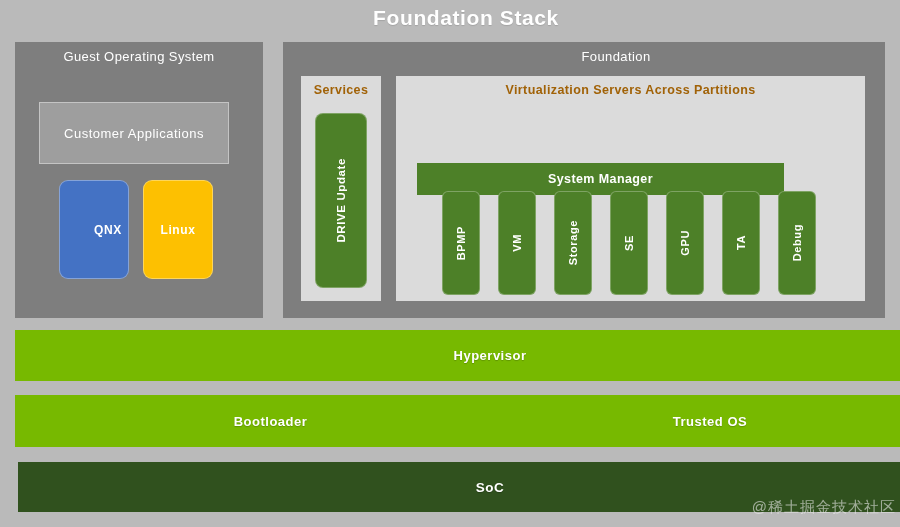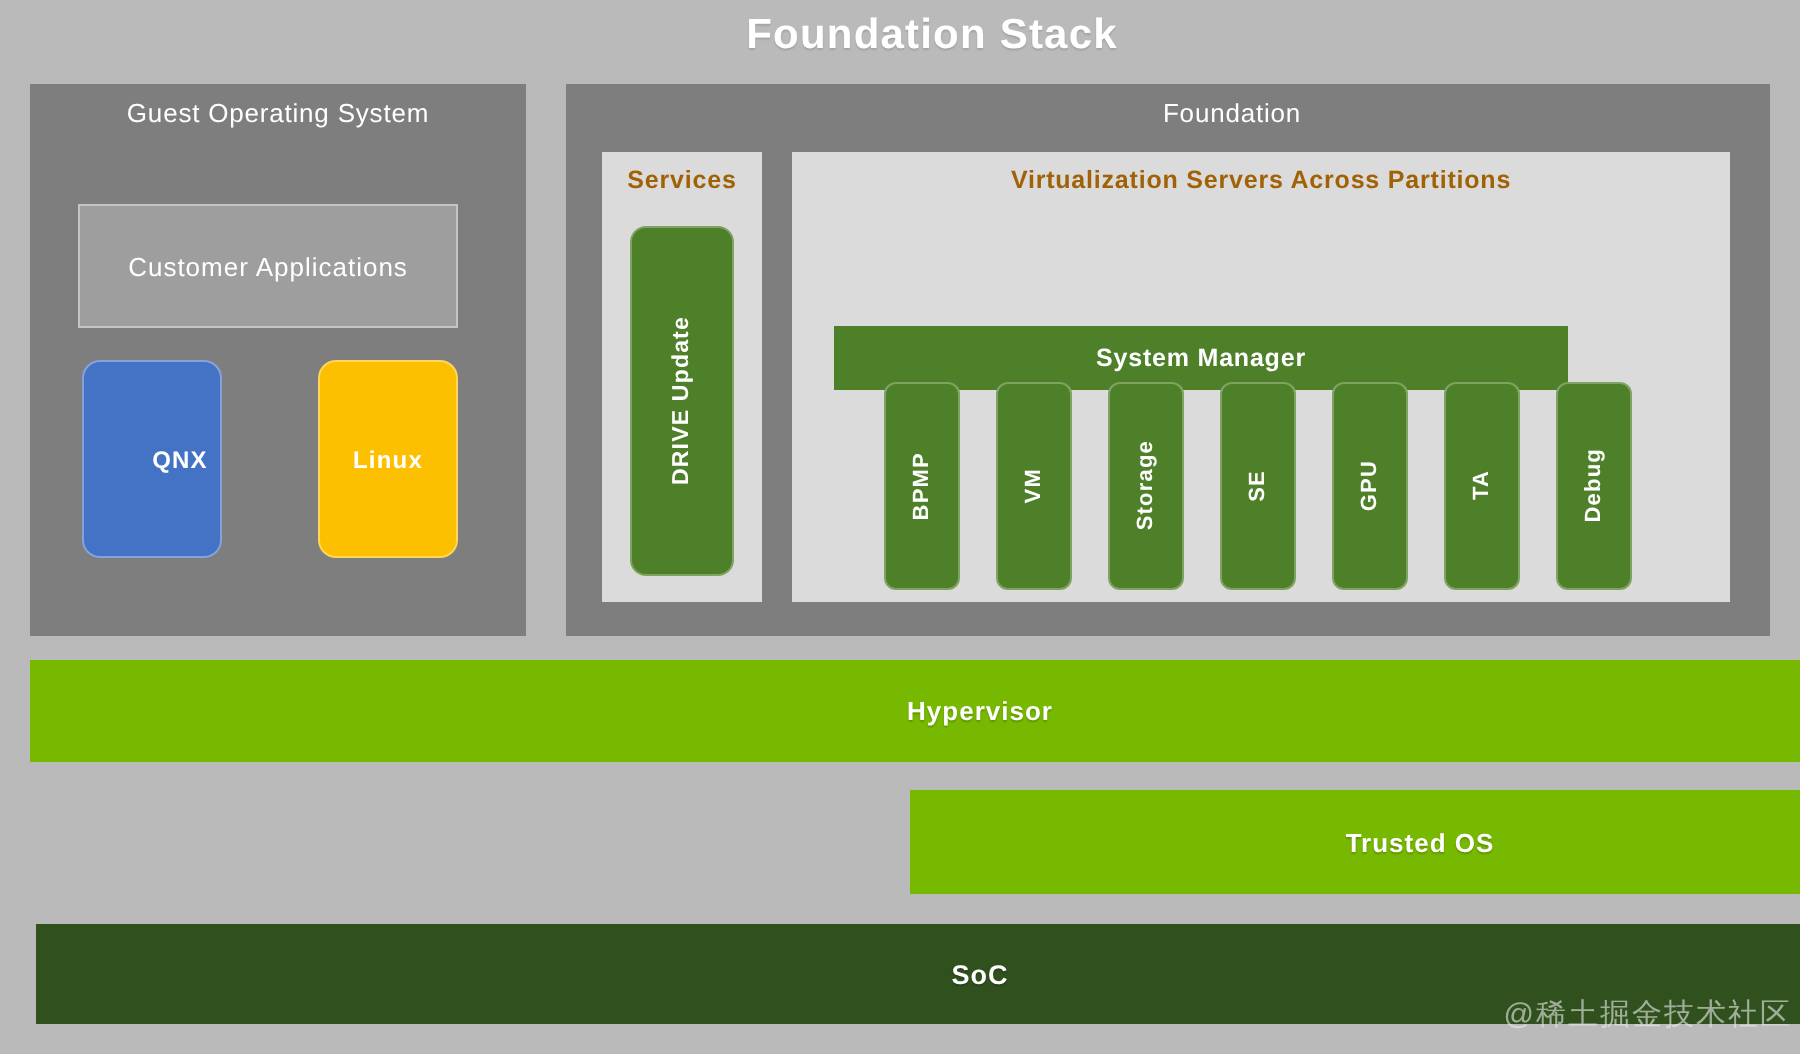--- a/index.html
+++ b/index.html
@@ -25,22 +25,22 @@
     background:#9e9e9e;border:1px solid #c4c4c4;box-sizing:border-box;
     display:flex;align-items:center;justify-content:center;
     color:#fff;font-size:13px;letter-spacing:.5px;
   }
   .os-box{
     position:absolute;top:138px;width:70px;height:99px;border-radius:9px;
     display:flex;align-items:center;justify-content:center;
     color:#fff;font-size:12px;font-weight:bold;letter-spacing:.6px;
     border:1px solid rgba(255,255,255,.35);box-sizing:border-box;
   }
-  .os-box.qnx{left:26px;background:#4472c4;padding-left:28px;}
-  .os-box.linux{left:128px;background:#fdc001;margin-left:16px;}
+  .os-box.qnx{left:44px;background:#4472c4;padding-left:28px;}
+  .os-box.linux{left:128px;background:#fdc001;}
   .subpanel{position:absolute;top:34px;height:225px;background:#dbdbdb;}
   .subpanel.services{left:18px;width:80px;}
   .subpanel.virt{left:113px;width:469px;}
   .subpanel-title{
     position:absolute;top:7px;left:0;width:100%;text-align:center;
     font-size:12.5px;font-weight:bold;color:#a16207;letter-spacing:.4px;white-space:nowrap;
   }
   .green-box{
     background:#4d8028;border:1px solid rgba(255,255,255,.28);box-sizing:border-box;
     display:flex;align-items:center;justify-content:center;
@@ -124,18 +124,19 @@
           <span class="vtext">TA</span>
         </div>
         <div class="green-box partition">
           <span class="vtext">Debug</span>
         </div>
       </div>
     </div>
   </div>
 
   <div class="bar hypervisor">Hypervisor</div>
+  <div class="bar bootloader">Bootloader</div>
   <div class="bar trusted">Trusted OS</div>
   <div class="bar soc">SoC</div>
 
   <div class="watermark">@稀土掘金技术社区</div>
 
 </div>
 
 </body></html>

